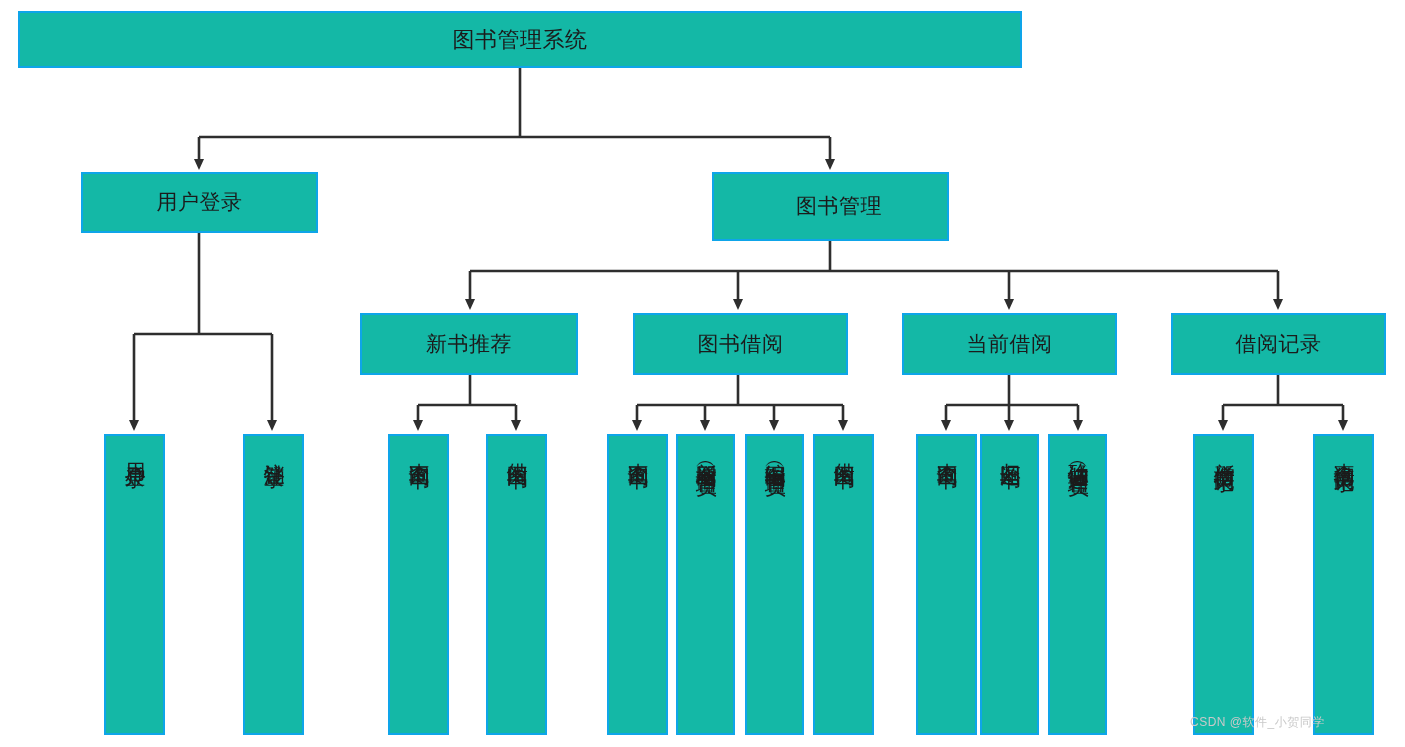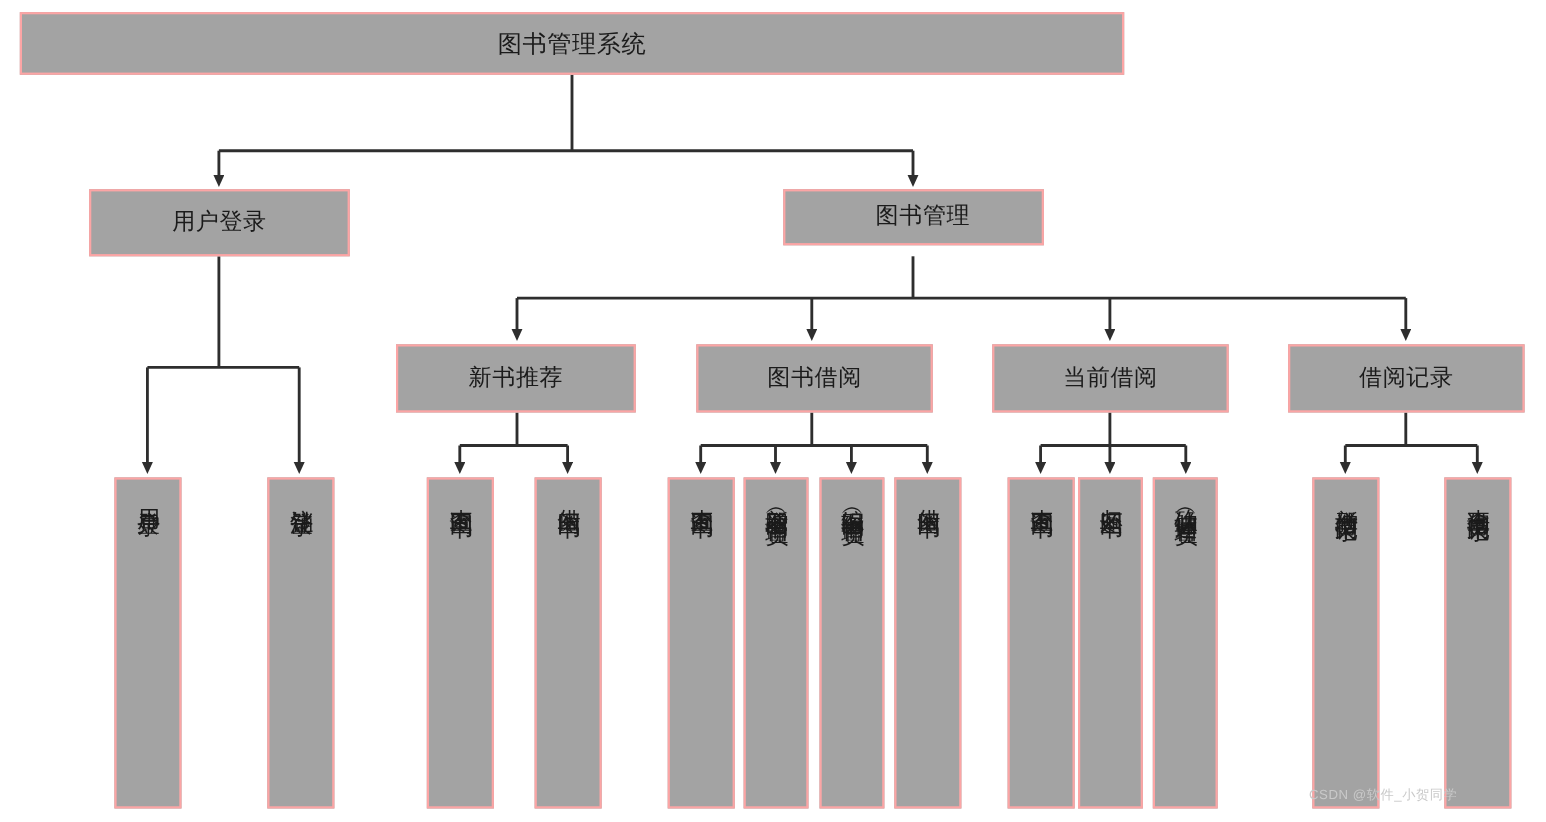--- a/index.html
+++ b/index.html
@@ -20,26 +20,27 @@
   #edges {
     position: absolute;
     left: 0;
     top: 0;
     width: 1405px;
     height: 747px;
   }
   .node {
     position: absolute;
     box-sizing: border-box;
-    border: 2px solid #fca5a5;
-    background: #a3a3a3;
+    border: 2px solid #0ea5e9;
+    background: #14b8a6;
     display: flex;
     align-items: center;
     justify-content: center;
     color: #1b1b1b;
+    font-family: Liberation Serif, serif;
   }
   .node .label {
     display: block;
     text-align: center;
     line-height: 1.18;
   }
   
   .node.h .label {
     font-size: 21px;
     letter-spacing: 0.5px;
@@ -125,21 +126,21 @@
     </g>
   </svg>
 
   <div class="node h root" style="left:18px; top:11px; width:1004px; height:57px;">
     <span class="label">图书管理系统</span>
   </div>
 
   <div class="node h" style="left:81px; top:172px; width:237px; height:61px;">
     <span class="label">用户登录</span>
   </div>
-  <div class="node h" style="left:712px; top:172px; width:237px; height:51px;padding-left:17px;">
+  <div class="node h" style="left:712px; top:172px; width:237px; height:69px;padding-left:17px;">
     <span class="label">图书管理</span>
   </div>
 
   <div class="node h" style="left:360px; top:313px; width:218px; height:62px;justify-content:center;">
     <span class="label">新书推荐</span>
   </div>
   <div class="node h" style="left:633px; top:313px; width:215px; height:62px;">
     <span class="label">图书借阅</span>
   </div>
   <div class="node h" style="left:902px; top:313px; width:215px; height:62px;">

